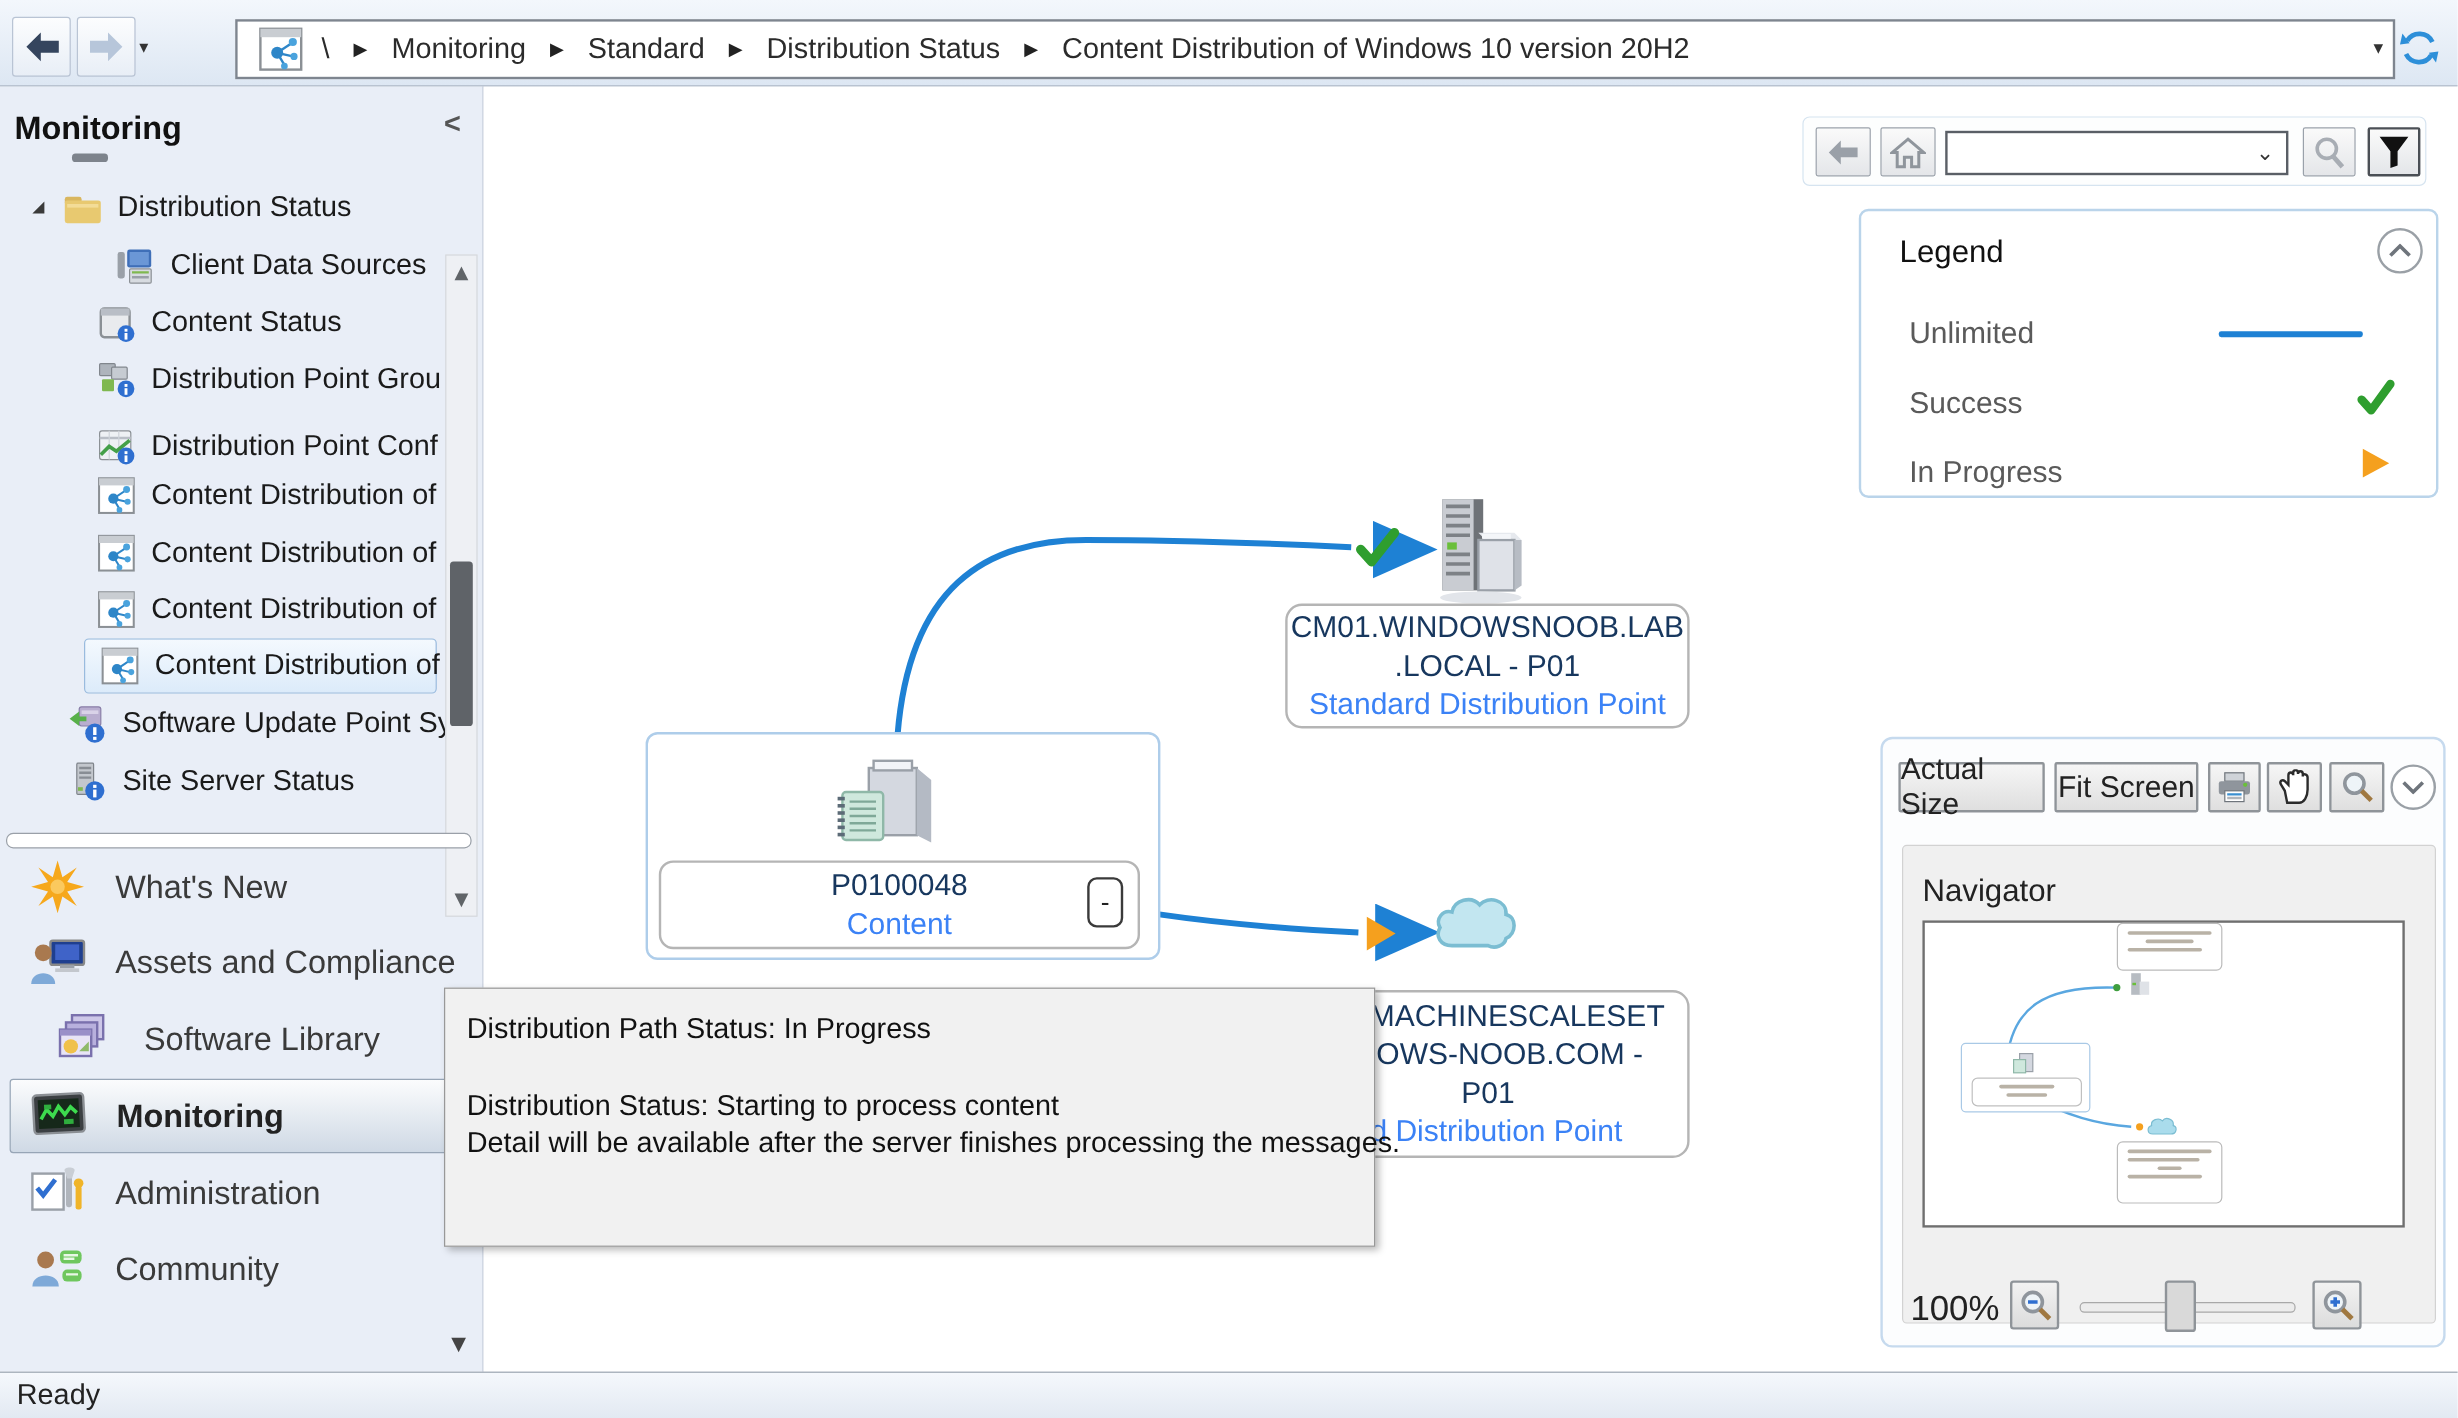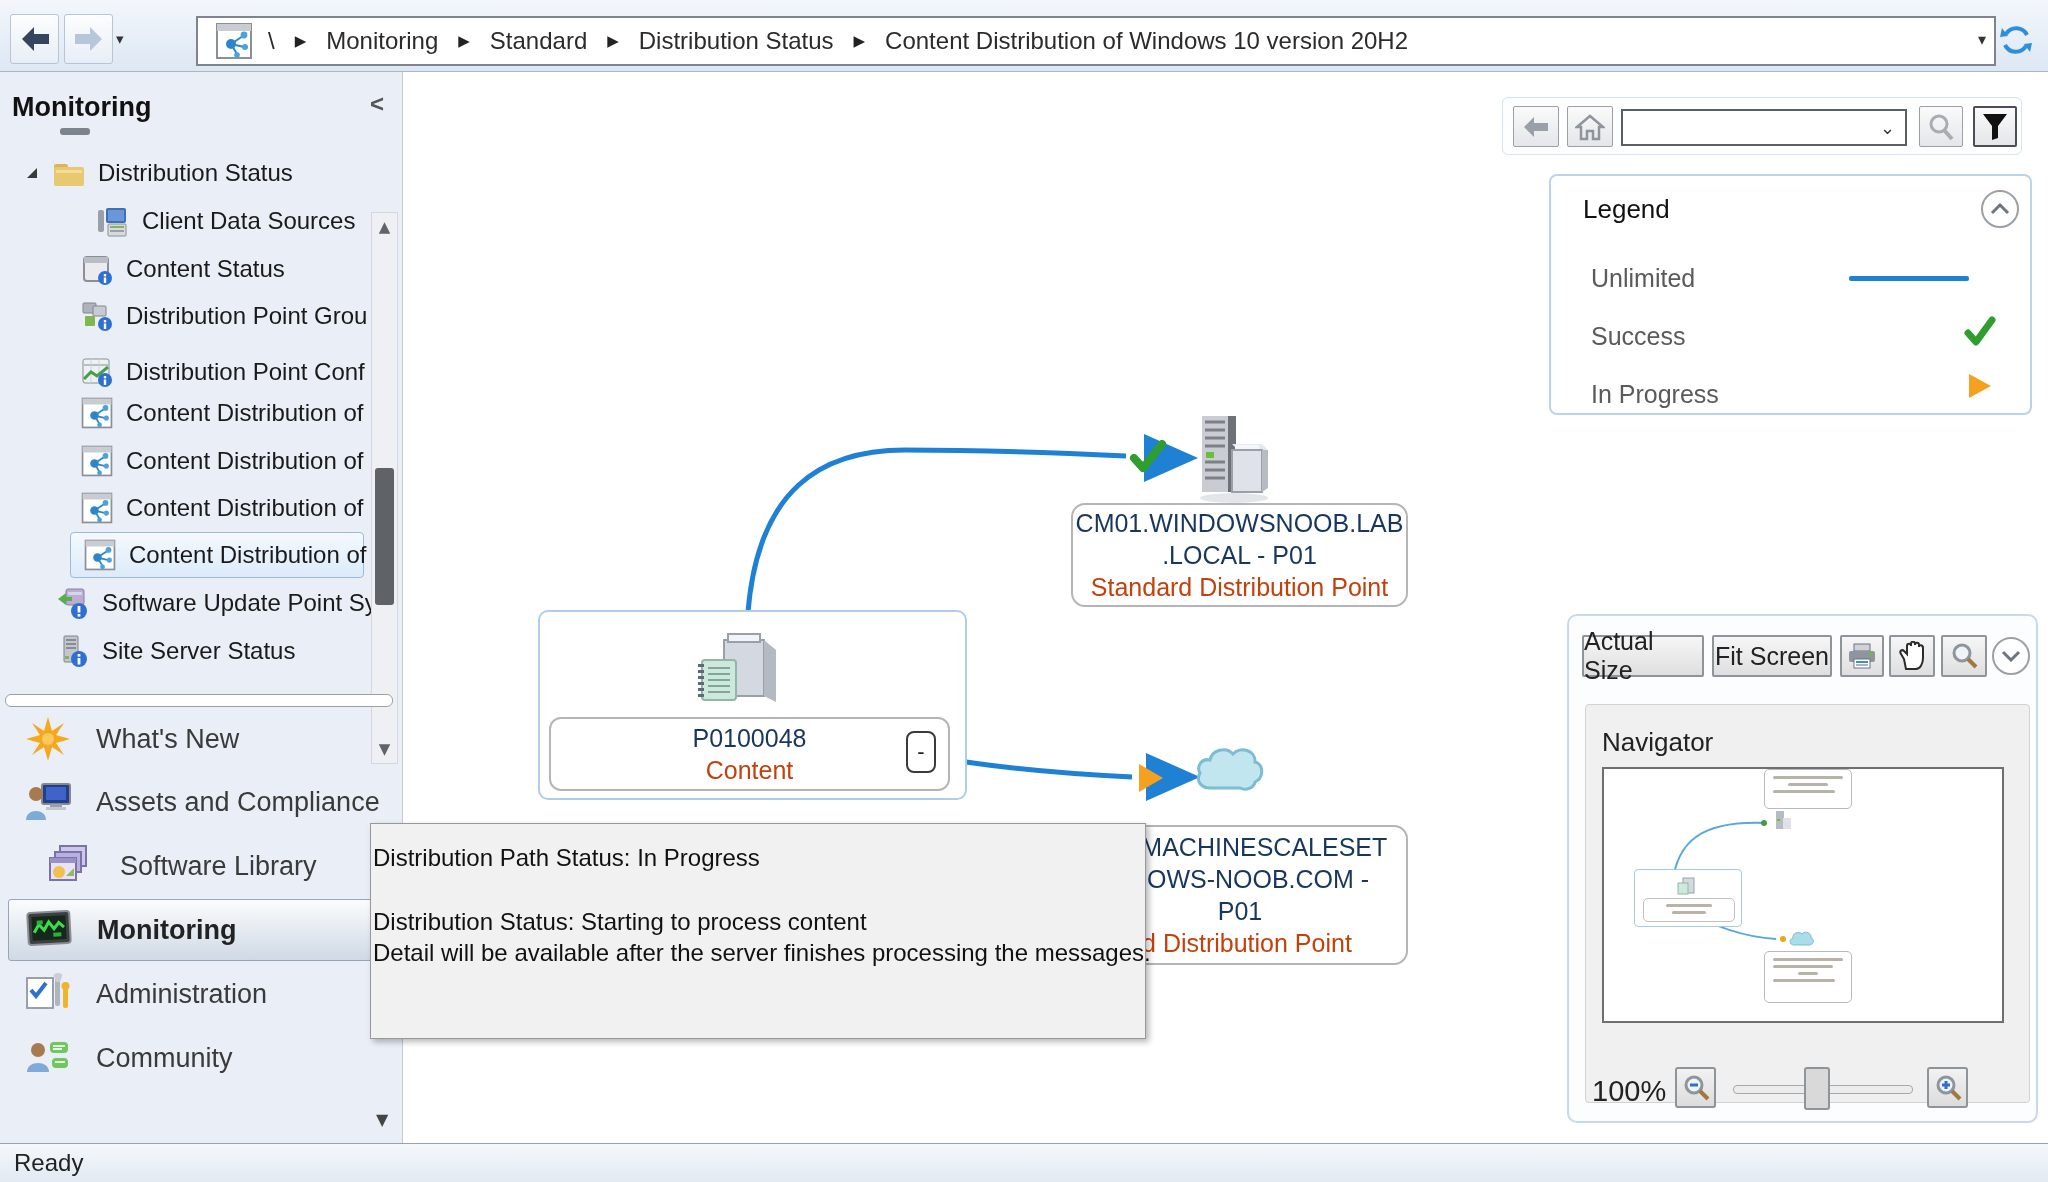--- a/index.html
+++ b/index.html
@@ -65,33 +65,33 @@
   #legend-collapse { left:430px; top:14px; width:38px; height:38px; border:2px solid #9aa0a6;
     border-radius:50%; display:flex; align-items:center; justify-content:center; background:#fff; }
 
   
   #content-node { left:538px; top:610px; width:429px; height:190px; background:#fff;
     border:2px solid #aecdea; border-radius:10px; z-index:2; }
   #content-label { left:549px; top:717px; width:401px; height:74px; background:#fff;
     border:2px solid #b5b5b5; border-radius:12px; z-index:2;
     display:flex; flex-direction:column; align-items:center; justify-content:center; }
   .node-name { font-size:25px; color:#17375e; line-height:32px; }
-  .node-type { font-size:25px; color:#c2410c; line-height:32px; }
+  .node-type { font-size:25px; color:#3b82f6; line-height:32px; }
   #collapse-btn { left:906px; top:731px; width:30px; height:42px; border:2px solid #3a3a3a;
     border-radius:8px; background:#fff; z-index:3; display:flex; align-items:center; justify-content:center;
     font-size:22px; color:#222; }
   .label-box { position:absolute; background:#fff; border:2px solid #b5b5b5; border-radius:14px;
     display:flex; flex-direction:column; align-items:center; justify-content:center; z-index:2; }
   #dp-label { left:1071px; top:503px; width:337px; height:104px; }
   #cloud-label { left:1072px; top:825px; width:336px; height:140px; z-index:2; }
 
   
   #tooltip { left:370px; top:823px; width:776px; height:216px; background:#f1f1f1;
     border:1px solid #989898; box-shadow:3px 3px 6px rgba(0,0,0,.28); z-index:5;
-    padding:18px 2px; font-size:24px; color:#111; }
+    padding:18px 18px; font-size:24px; color:#111; }
   #tooltip .tline { line-height:31px; white-space:nowrap; }
 
   
   #navigator { left:1567px; top:614px; width:471px; height:509px; background:#fcfdfe;
     border:2px solid #c6daee; border-radius:10px; z-index:3; }
   .navg-btn { position:absolute; top:19px; height:42px; border:2px solid #8f9499; border-radius:2px;
     background:linear-gradient(#f6f6f6,#dfdfdf); font-size:25px; color:#222;
     display:flex; align-items:center; justify-content:center; }
   #navg-group { left:16px; top:88px; width:445px; height:399px; background:#f0f0f0;
     border:1px solid #d2d2d2; border-radius:4px; }

